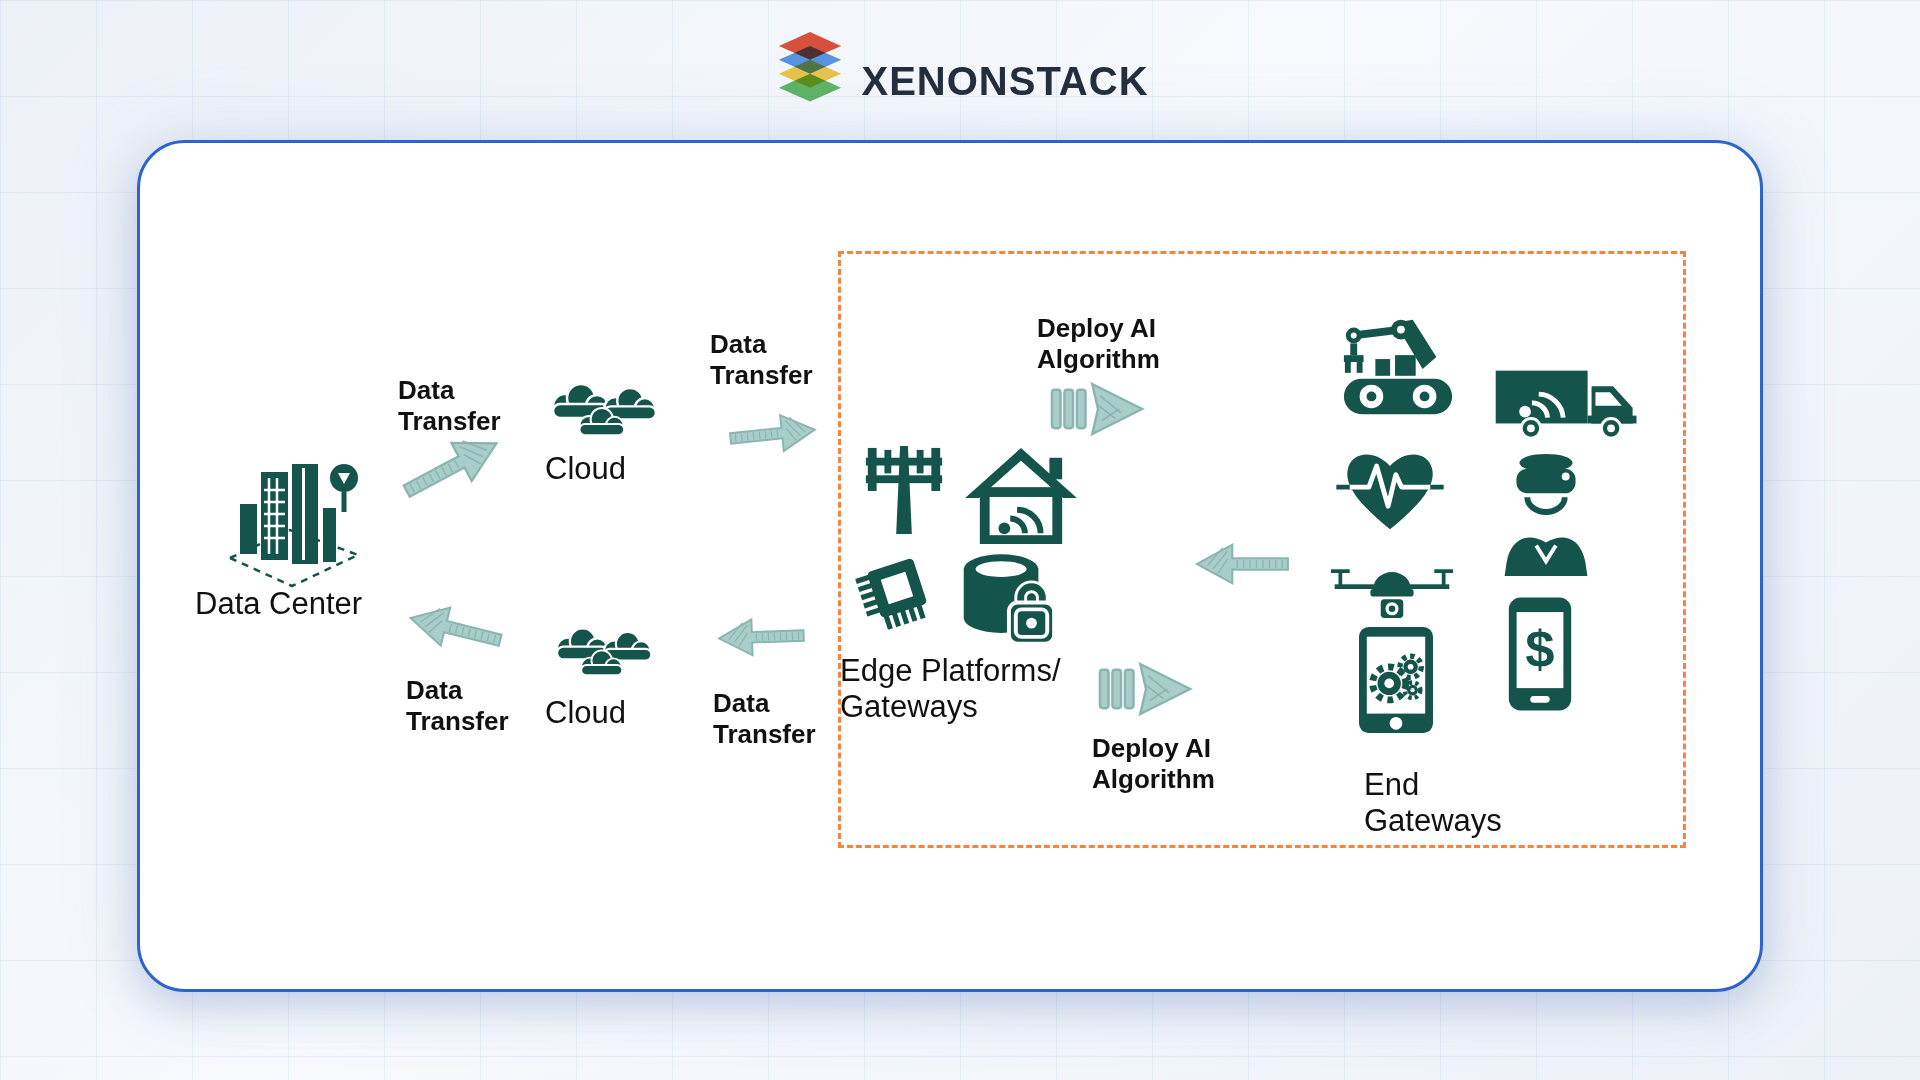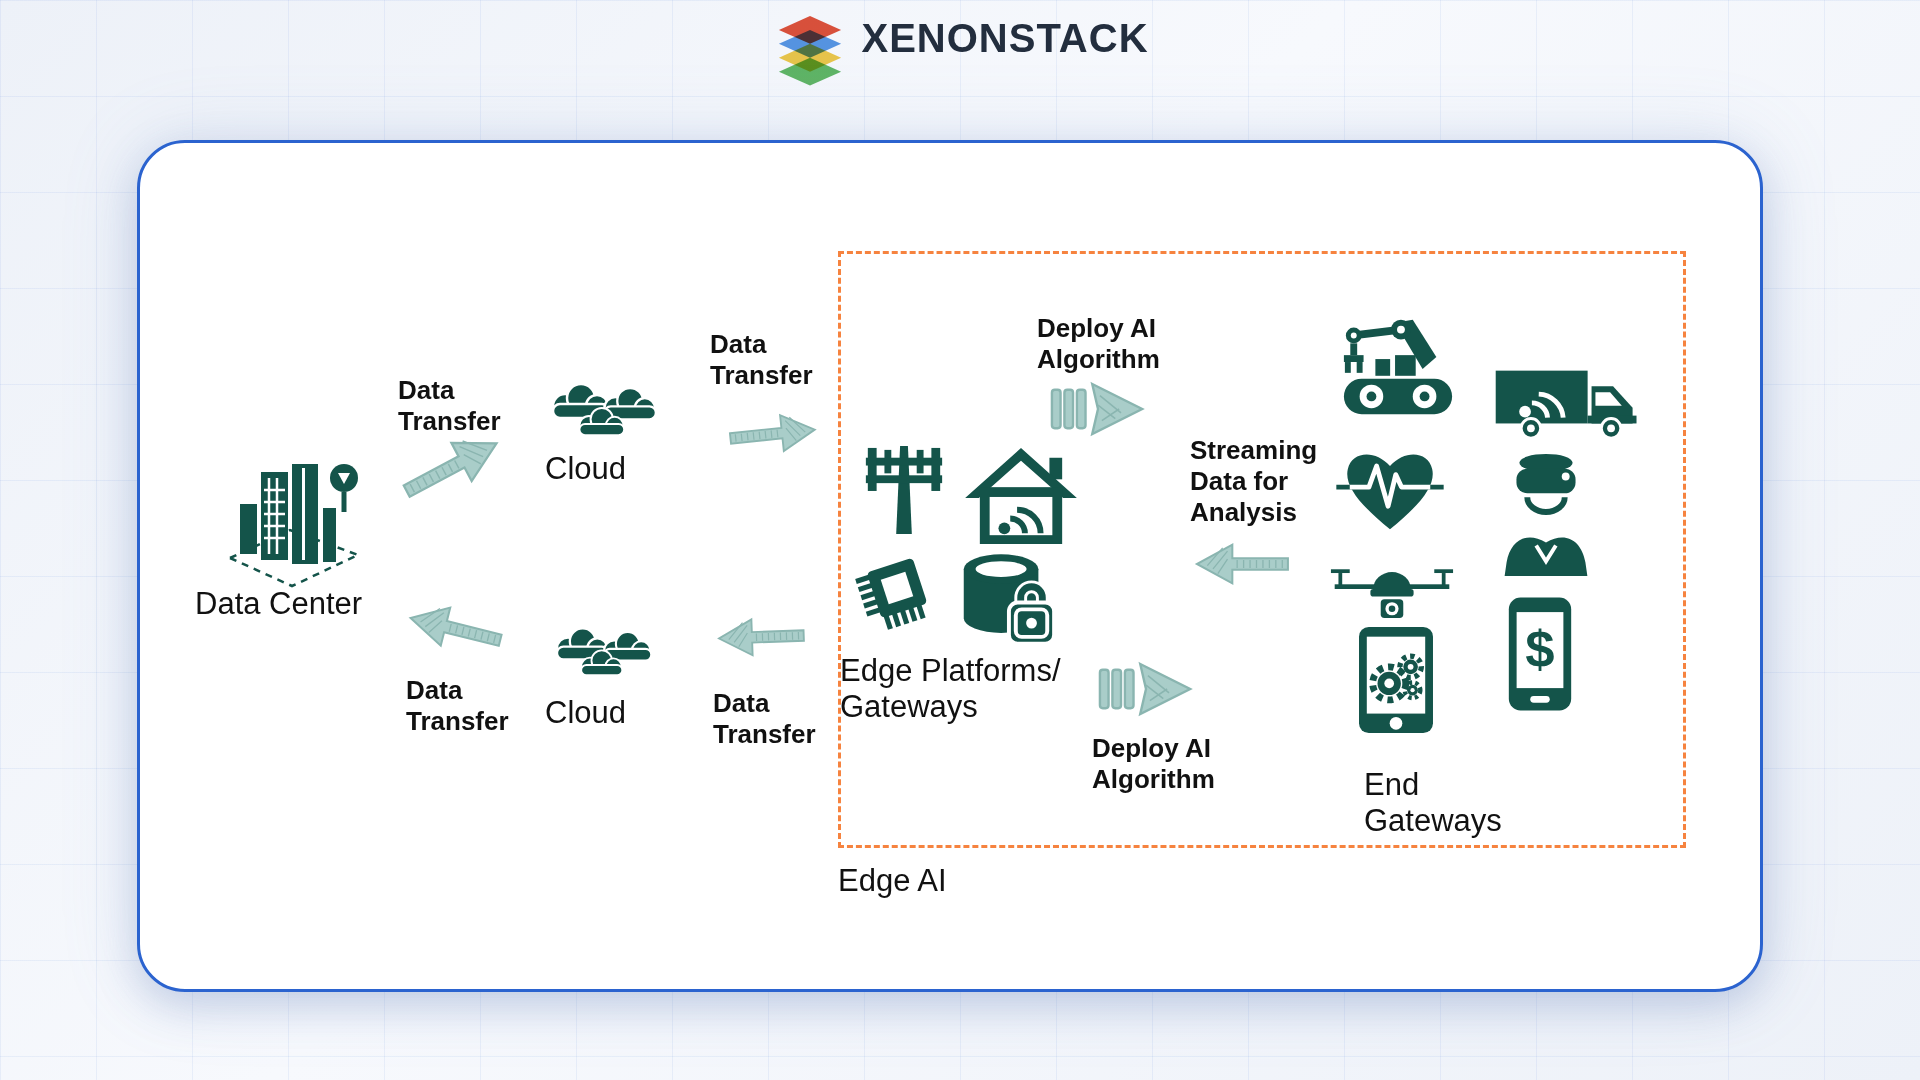--- a/index.html
+++ b/index.html
@@ -13,21 +13,21 @@
     font-family:"Liberation Sans","DejaVu Sans",sans-serif;
     background-image:
       linear-gradient(to right, rgba(99,140,220,0.10) 1.5px, transparent 1.5px),
       linear-gradient(to bottom, rgba(99,140,220,0.10) 1.5px, transparent 1.5px),
       linear-gradient(135deg,#edf1f8 0%,#f7f9fd 45%,#edf1f8 100%);
     background-size:96px 96px,96px 96px,100% 100%;
     position:relative;
   }
   .abs{position:absolute}
   
-  .header{position:absolute;left:0;top:16px;width:100%;display:flex;justify-content:center;align-items:flex-start;gap:12px}
+  .header{position:absolute;left:0;top:32px;width:100%;display:flex;justify-content:center;align-items:flex-end;gap:12px}
   .brand-text{font-size:40px;font-weight:700;color:var(--navy);letter-spacing:1px}
   
   .card{
     position:absolute;left:137px;top:140px;width:1626px;height:852px;
     background:#ffffff;border:3px solid var(--blue);border-radius:48px;
     box-shadow:0 14px 40px rgba(90,120,180,.28), 0 0 80px rgba(120,150,200,.16);
   }
   .edge-box{
     position:absolute;left:698px;top:108px;width:848px;height:597px;
     border:3px dashed var(--orange);
@@ -168,21 +168,20 @@
     <svg viewBox="0 0 120 72">
       <polygon class="arr" points="3,29 72,29 72,12 116,36 72,60 72,43 3,43"></polygon>
       <path class="hat" d="M78,20 L96,42 M84,16 L103,38 M78,30 L90,48"></path>
       <path class="hat" d="M10,31 V41 M18,31 V41 M26,31 V41 M34,31 V41 M42,31 V41 M50,31 V41 M58,31 V41 M66,31 V41"></path>
     </svg>
   </div>
   <div class="abs flow-lbl" style="left:573px;top:545px">Data
 Transfer</div>
 
   <div class="edge-box"></div>
-  <div class="abs node-lbl center" style="left:698px;top:720px;width:848px">Edge AI</div>
 
   <div class="abs flow-lbl" style="left:897px;top:170px">Deploy AI
 Algorithm</div>
   <div class="abs" style="left:910px;top:235px;width:96px;height:62px">
     <svg viewBox="0 0 100 64">
       <rect x="2" y="12" width="9" height="40" rx="3" class="arr"></rect>
       <rect x="15" y="12" width="9" height="40" rx="3" class="arr"></rect>
       <rect x="28" y="12" width="9" height="40" rx="3" class="arr"></rect>
       <polygon class="arr" points="44,6 96,32 44,58 50,32"></polygon>
       <path class="hat" d="M52,18 L74,36 M50,28 L68,42 M54,44 L72,32"></path>
@@ -236,23 +235,20 @@
       <path d="M72,62 v-7 a11,11 0 0 1 22,0 v7" class="nf sww" stroke-width="13"></path>
       <path d="M72,62 v-7 a11,11 0 0 1 22,0 v7" class="nf swd" stroke-width="7"></path>
       <rect x="60" y="60" width="46" height="42" rx="9" class="fd sww" stroke-width="4"></rect>
       <rect x="67" y="67" width="32" height="28" rx="6" class="nf sww" stroke-width="4"></rect>
       <circle cx="83" cy="81" r="5.5" class="fw"></circle>
     </svg>
   </div>
   <div class="abs node-lbl center" style="left:700px;top:510px;width:280px">Edge Platforms/
 Gateways</div>
 
-  <div class="abs flow-lbl" style="left:1050px;top:292px">Streaming
-Data for
-Analysis</div>
   <div class="abs" style="left:1052px;top:392px;width:100px;height:58px;transform:scaleX(-1)">
     <svg viewBox="0 0 120 72">
       <polygon class="arr" points="3,29 72,29 72,12 116,36 72,60 72,43 3,43"></polygon>
       <path class="hat" d="M78,20 L96,42 M84,16 L103,38 M78,30 L90,48"></path>
       <path class="hat" d="M10,31 V41 M18,31 V41 M26,31 V41 M34,31 V41 M42,31 V41 M50,31 V41 M58,31 V41 M66,31 V41"></path>
     </svg>
   </div>
 
   <div class="abs" style="left:958px;top:515px;width:96px;height:62px">
     <svg viewBox="0 0 100 64">

